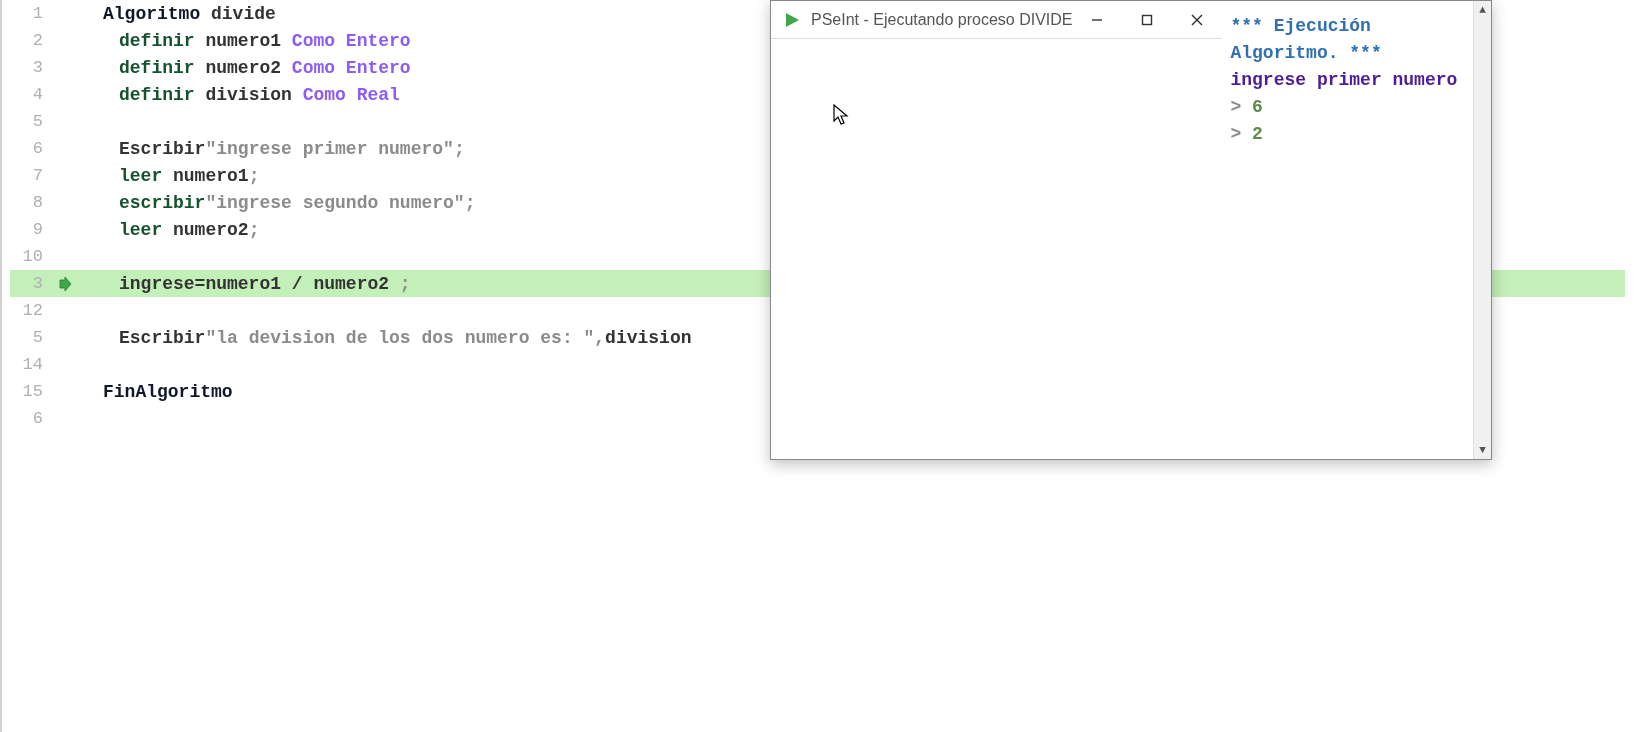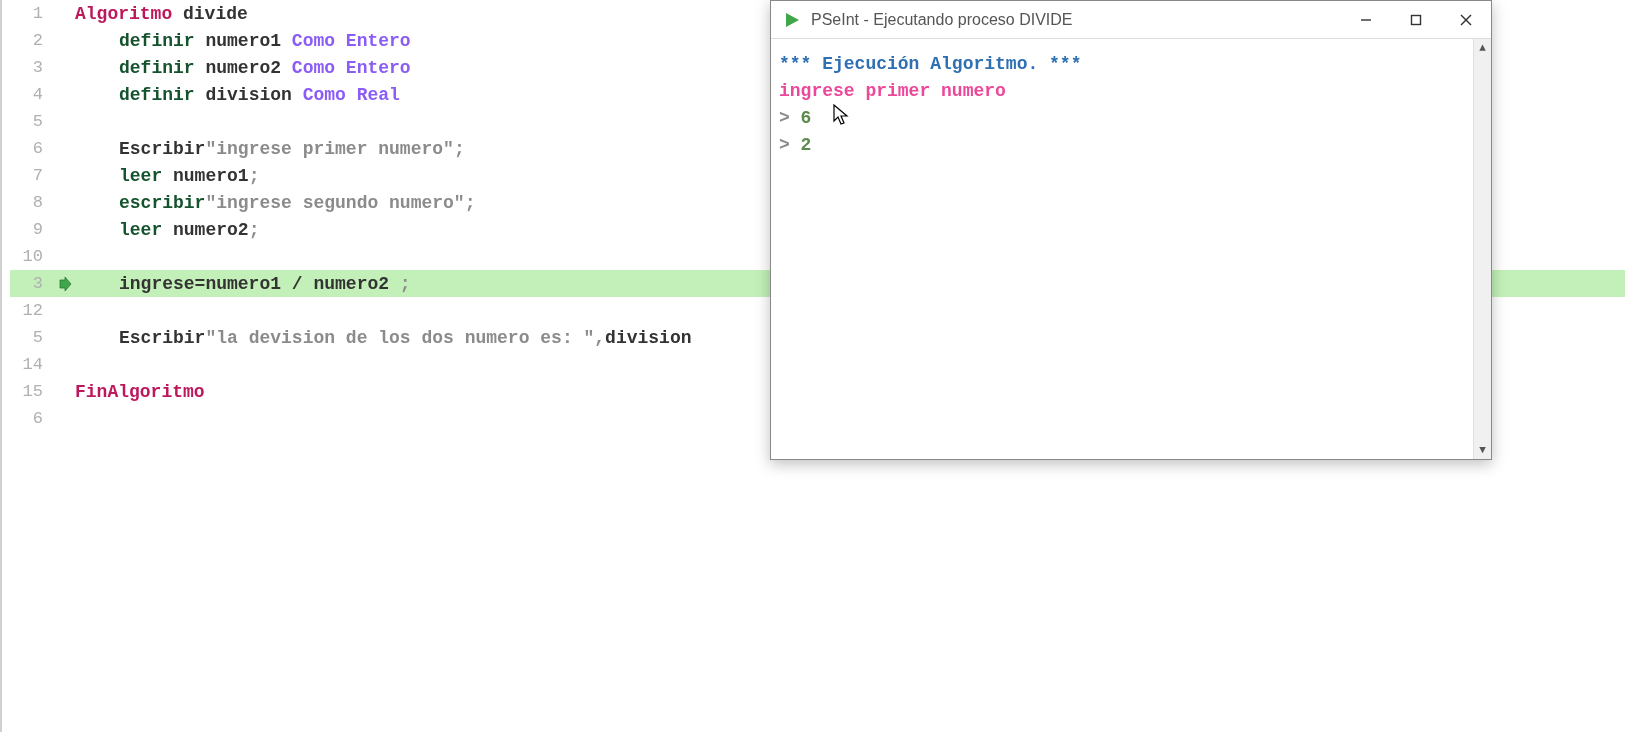--- a/index.html
+++ b/index.html
@@ -41,21 +41,21 @@
       flex-shrink: 0;
       display: flex;
       align-items: center;
       justify-content: center;
     }
     .code {
       flex: 1;
       color: #333;
       font-weight: 600;
     }
-    .kw-algo { color: #be185d; font-weight: bold; }
+    .kw-algo { color: #0f172a; font-weight: bold; margin-left: 28px; }
     .kw-def { color: #14532d; font-weight: bold; }
     .kw-type { color: #8b5cf6; font-weight: bold; }
     .kw-write { color: #333; font-weight: bold; }
     .str { color: #8B8B8B; font-weight: 600;}
     .pun { color: #8B8B8B; font-weight: 600;}
     .line.highlight {
       background: #C3F0B8;
     }
     .line.highlight .code {
       color: #333;
@@ -65,21 +65,21 @@
     .console-window {
       position: absolute;
       left: 768px;
       top: 0;
       width: 722px;
       height: 460px;
       background: #fff;
       border: 1px solid #888;
       box-shadow: 0 4px 14px rgba(0,0,0,0.25);
       display: flex;
-      flex-direction: column;
+      flex-direction: row;
     }
     .titlebar {
       height: 38px;
       display: flex;
       align-items: center;
       background: #fff;
       border-bottom: 1px solid #ddd;
       padding-left: 10px;
     }
     .titlebar-icon {
@@ -102,21 +102,21 @@
     }
     .console-body {
       flex:1;
       position:relative;
       padding: 12px 8px;
       font-family: Consolas, "Courier New", monospace;
       font-size: 18px;
       line-height: 27px;
     }
     .c-blue { color: #2F6FB3; font-weight: 600;}
-    .c-black { color: #ec4899; font-weight: 600;}
+    .c-black { color: #4c1d95; font-weight: 600;}
     .c-gray { color: #8B8B8B; font-weight: 600;}
     .c-green { color: #5C8B4B; font-weight: 600;}
     .scrollbar {
       position:absolute;
       right:0; top:0; width:18px; height:100%;
       background:#f0f0f0;
       border-left:1px solid #e0e0e0;
       display:flex; flex-direction:column; align-items:center;
     }
     .sb-arrow { width:18px;height:18px;display:flex;align-items:center;justify-content:center;color:#555;font-size:11px;}

